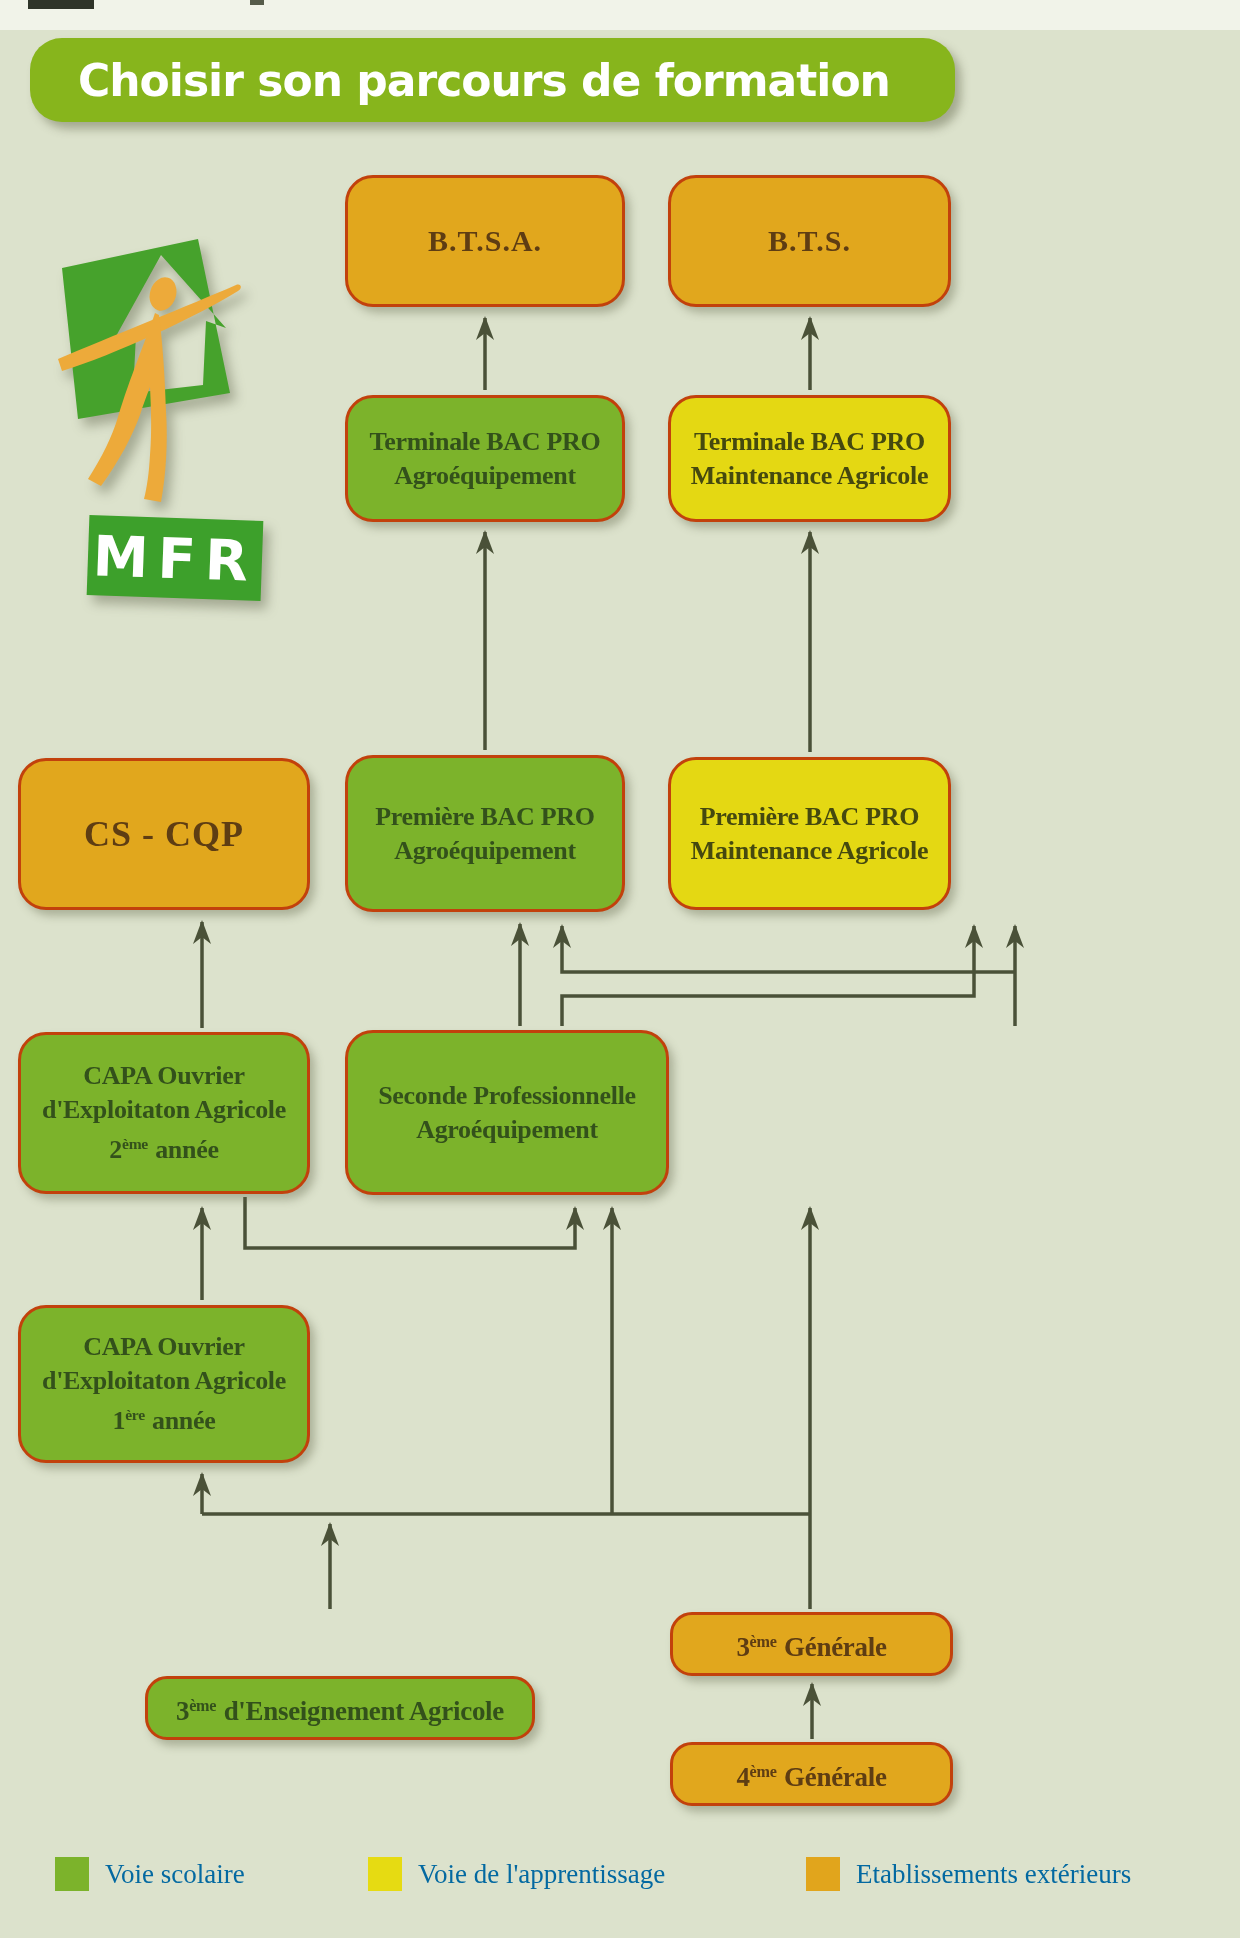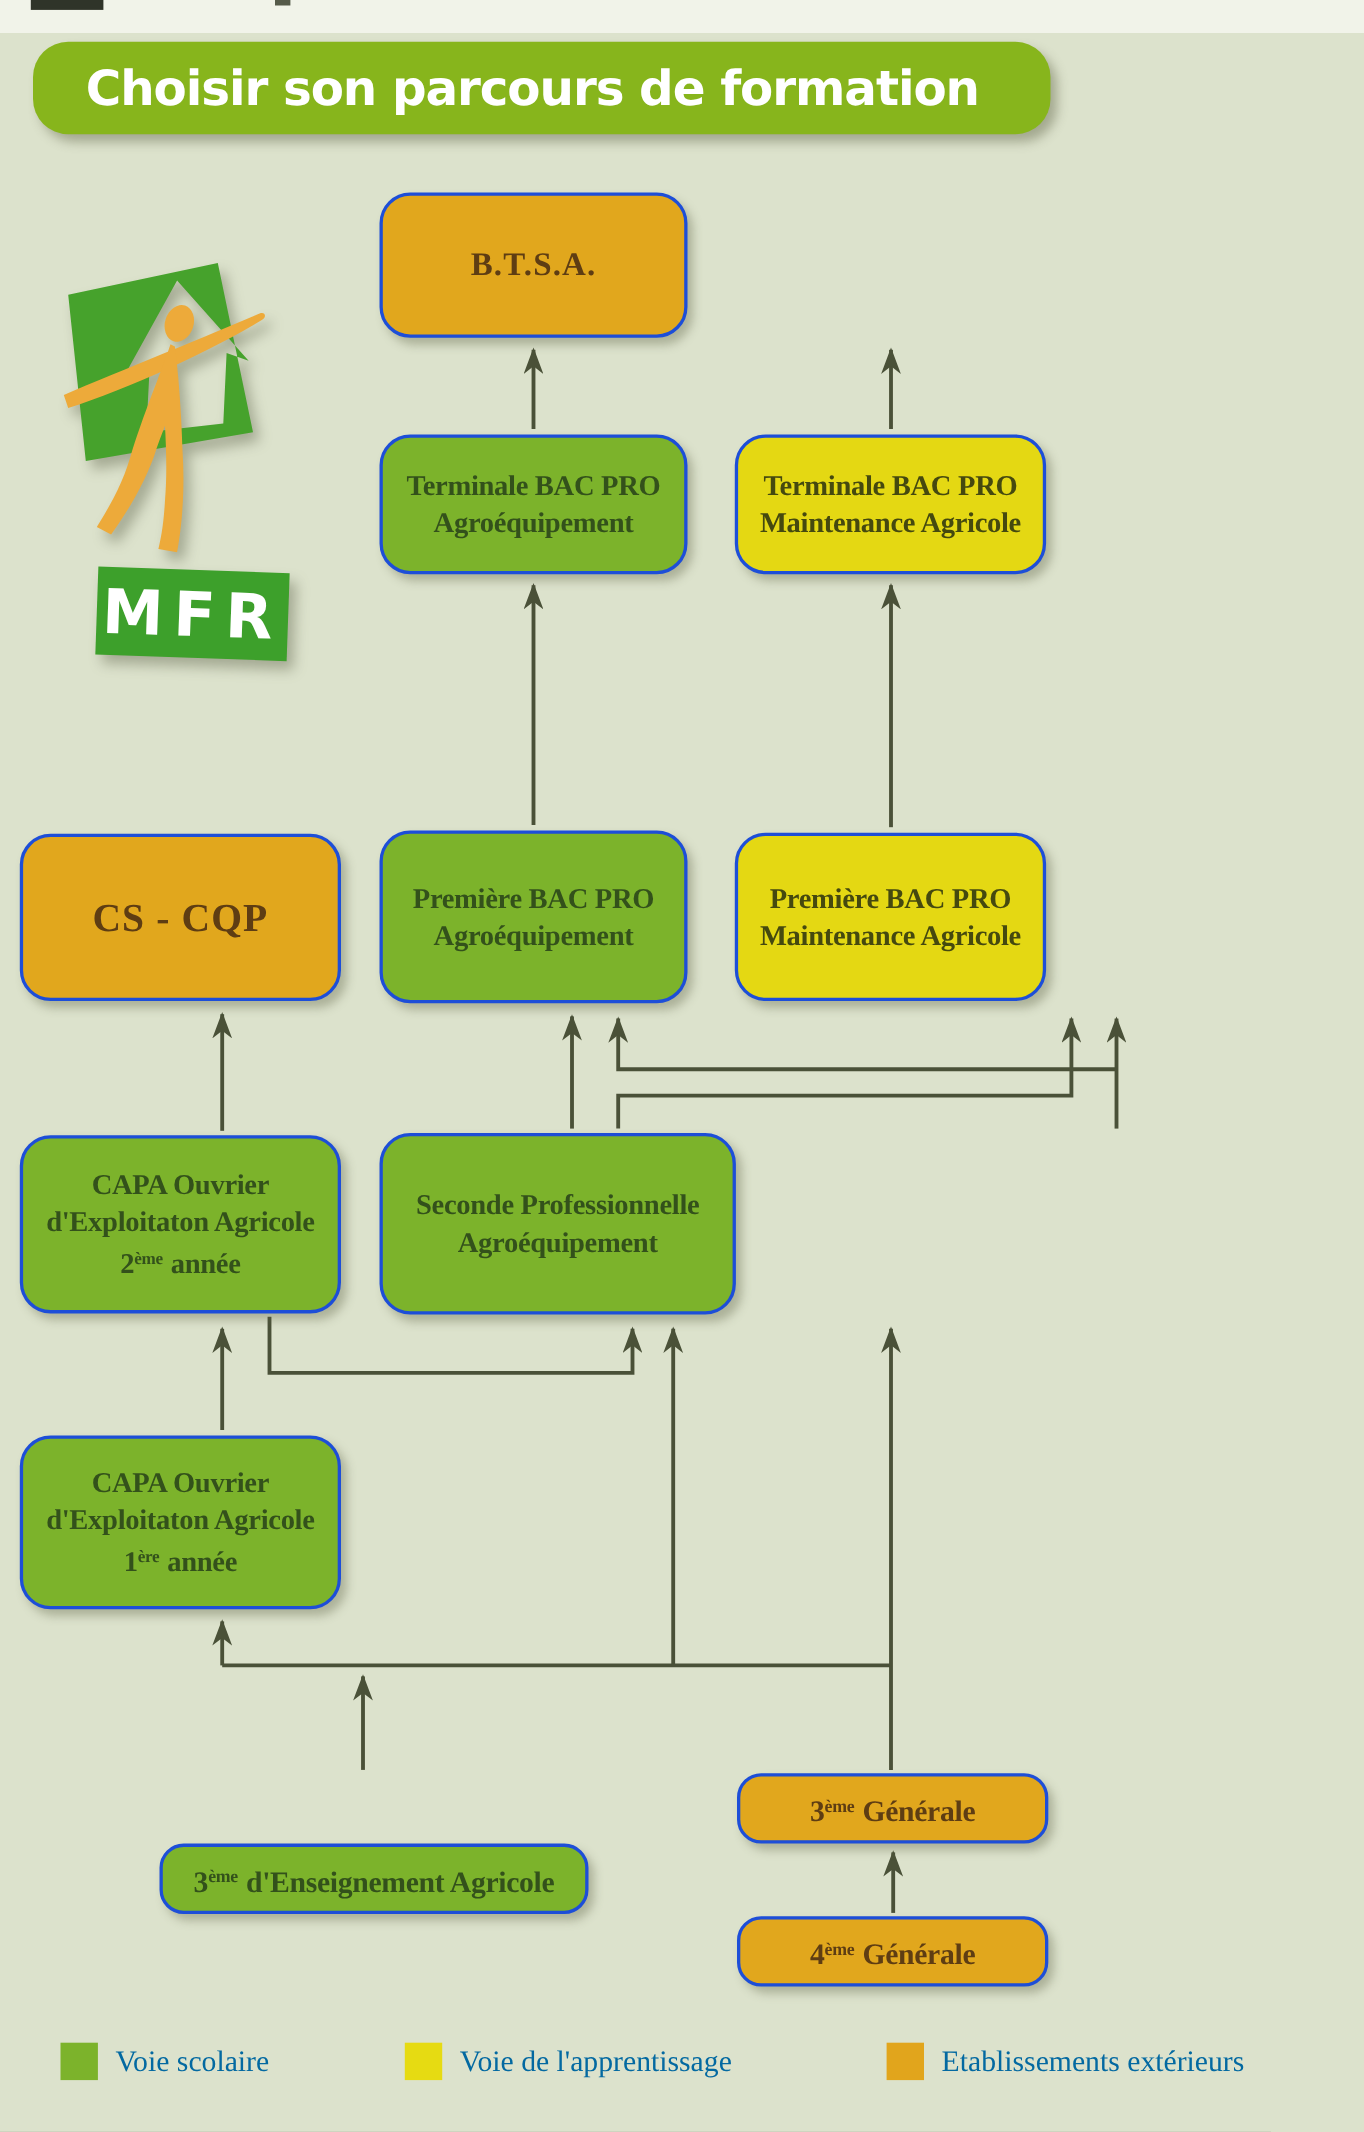--- a/index.html
+++ b/index.html
@@ -8,21 +8,21 @@
   .top-strip{position:absolute;left:0;top:0;width:1240px;height:30px;background:#f1f3e9;}
   .top-sliver{position:absolute;left:28px;top:0;width:66px;height:9px;background:#2f3429;}
   .top-dot{position:absolute;left:250px;top:0;width:14px;height:5px;background:#565b4a;}
 
   .banner{position:absolute;left:30px;top:38px;width:925px;height:84px;background:#87b51c;
           border-radius:32px;display:flex;align-items:center;padding-left:48px;box-sizing:border-box;
           box-shadow:6px 7px 10px rgba(95,100,70,.45);}
   .banner span{font-family:"DejaVu Sans",sans-serif;font-weight:bold;font-size:44px;
           letter-spacing:-1px;color:#ffffff;white-space:nowrap;}
 
-  .box{position:absolute;border:3px solid #1d4ed8;box-sizing:border-box;display:flex;
+  .box{position:absolute;border:3px solid #c2410c;box-sizing:border-box;display:flex;
        flex-direction:column;justify-content:center;align-items:center;text-align:center;
        font-weight:bold;box-shadow:5px 6px 9px rgba(95,100,70,.38);}
   .r-lg{border-radius:28px;}
   .r-sm{border-radius:22px;}
   .green{background:#7cb32b;color:#33511b;}
   .yellow{background:#e4d813;color:#45490f;}
   .orange{background:#e1a71d;color:#5e3d13;}
   .ln{white-space:nowrap;font-size:26px;line-height:34px;letter-spacing:-0.3px;}
   .big .ln{font-size:30px;letter-spacing:1px;}
   .cs .ln{font-size:36px;letter-spacing:1px;}
@@ -96,20 +96,23 @@
       <path d="M330,1609 L330,1524" marker-end="url(#ah)"></path>
       <path d="M340,1739 L340,1684" marker-end="url(#ah)"></path>
       <path d="M812,1739 L812,1684" marker-end="url(#ah)"></path>
     </g>
   </svg>
 
   <div class="box orange r-lg big" style="left:345px;top:175px;width:280px;height:132px">
     <div class="ln">B.T.S.A.</div>
   </div>
 
+  <div class="box orange r-lg big" style="left:668px;top:175px;width:283px;height:132px">
+    <div class="ln">B.T.S.</div>
+  </div>
 
   <div class="box green r-lg" style="left:345px;top:395px;width:280px;height:127px">
     <div class="ln">Terminale BAC PRO</div>
     <div class="ln">Agroéquipement</div>
   </div>
 
   <div class="box yellow r-lg" style="left:668px;top:395px;width:283px;height:127px">
     <div class="ln">Terminale BAC PRO</div>
     <div class="ln">Maintenance Agricole</div>
   </div>

